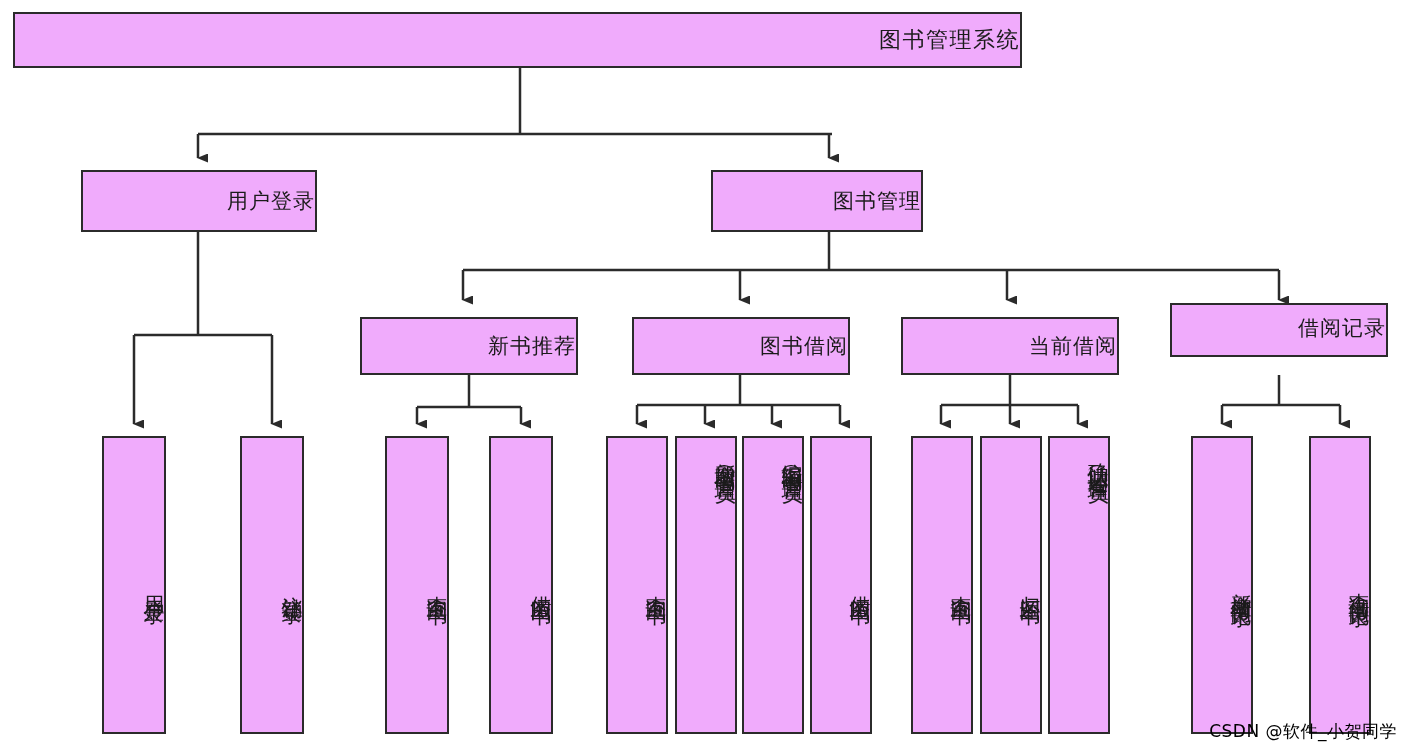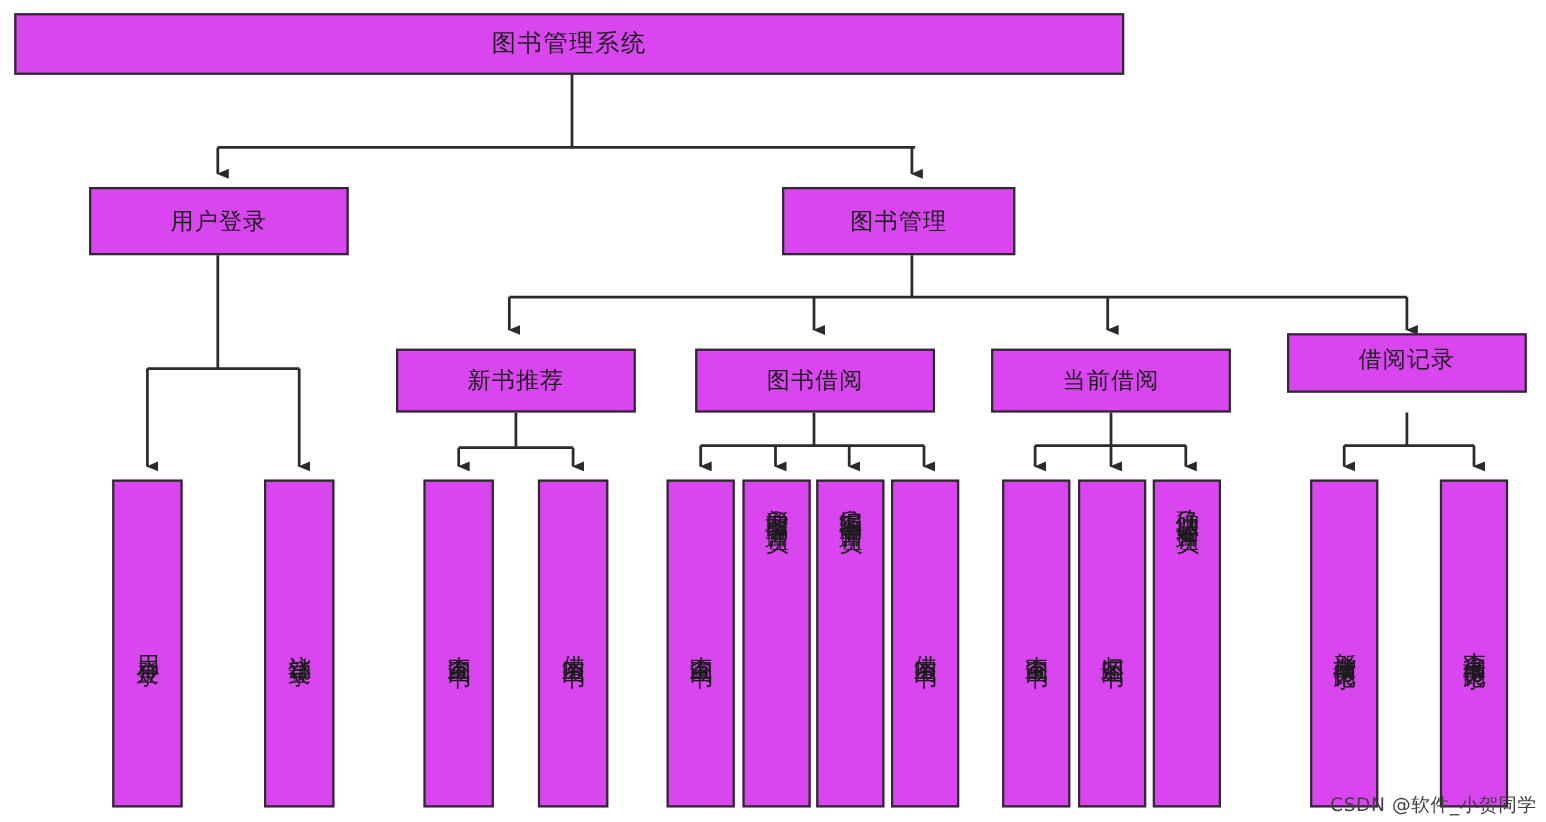--- a/index.html
+++ b/index.html
@@ -9,25 +9,25 @@
     background:#ffffff;
     font-family:"DejaVu Sans","Liberation Sans",sans-serif;
     overflow:hidden;
   }
   #canvas{position:relative;width:1405px;height:747px;}
   svg.edges{position:absolute;left:0;top:0;width:1405px;height:747px;}
 
   .node{
     position:absolute;
     box-sizing:border-box;
-    background:#d946ef;
+    background:#f0abfc;
     border:2.5px solid #2b2b2b;
     display:flex;
     align-items:center;
-    justify-content:center;
+    justify-content:flex-end;
     color:#1b1b1b;
   }
   .node .lbl{
     display:block;
     text-align:center;
     line-height:1.18;
     white-space:nowrap;
   }
   
   .node.horiz .lbl{
@@ -54,21 +54,21 @@
   .node.vert.midalign{
     align-items:center;
     padding-top:0;
   }
 
   .watermark{
     position:absolute;
     right:8px;
     bottom:4px;
     font-size:17px;
-    color:#404040;
+    color:#000000;
     letter-spacing:0.5px;
     white-space:nowrap;
     pointer-events:none;
   }
 </style>
 </head>
 <body>
 
 <div id="canvas">
 

